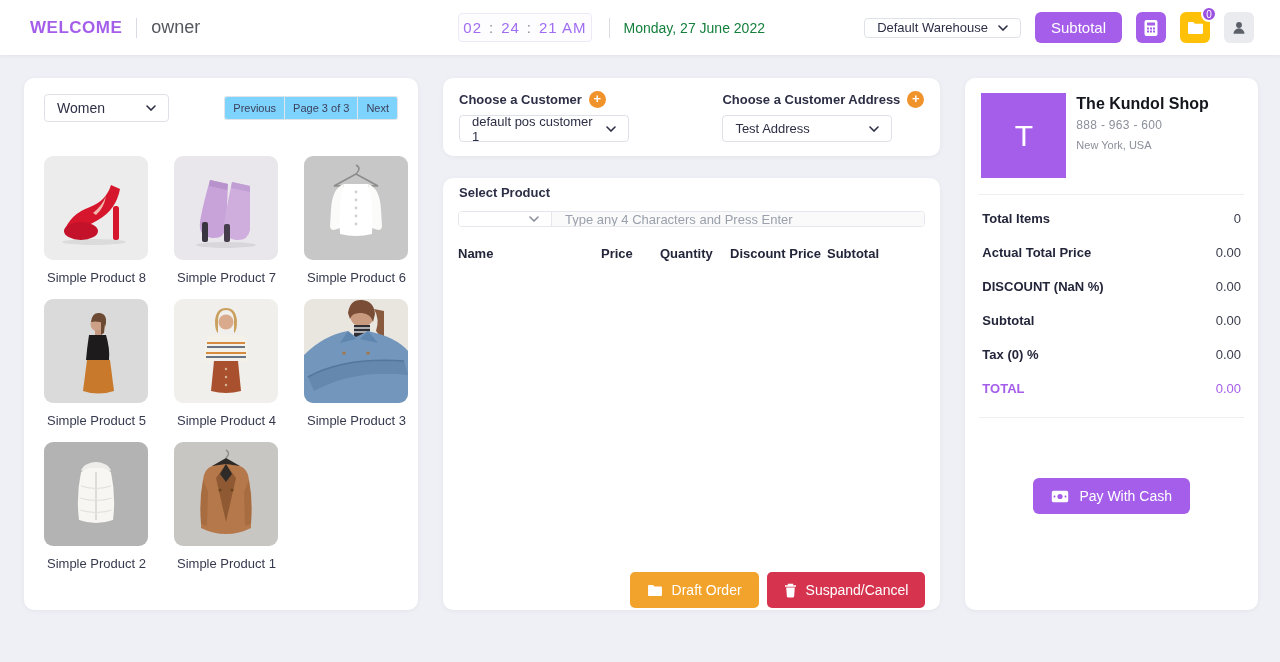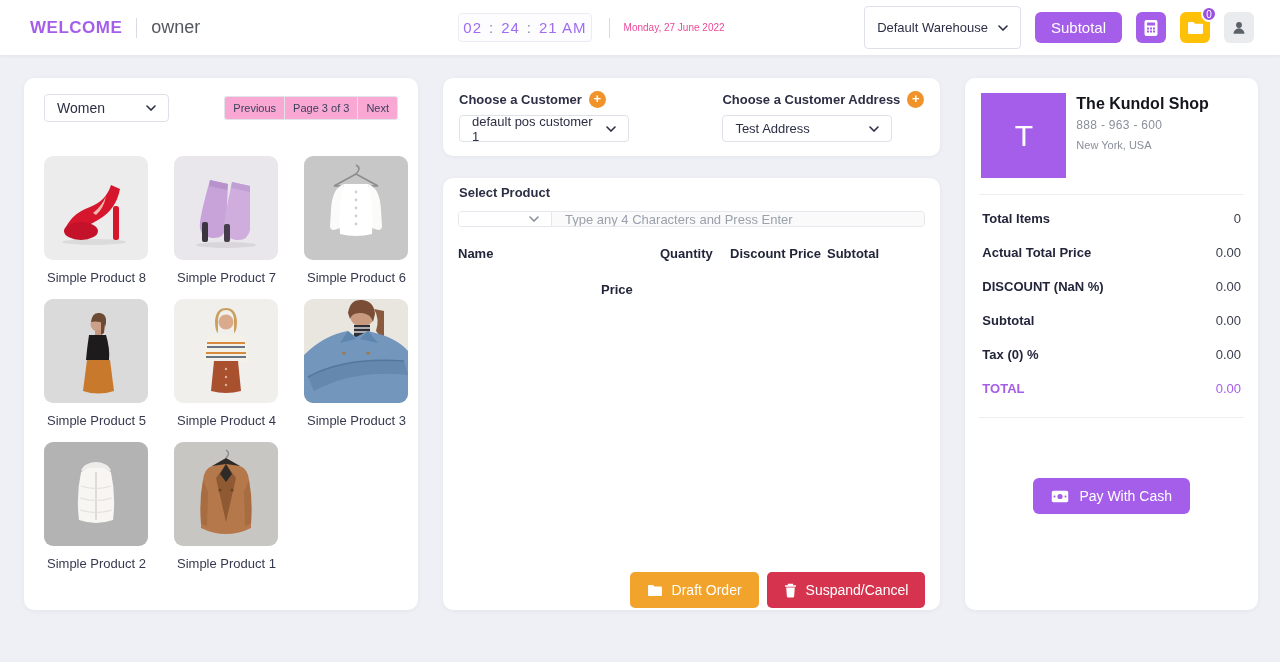--- a/index.html
+++ b/index.html
@@ -17,29 +17,29 @@
   }
   .brand { color:#a55eea; font-weight:bold; font-size:17px; letter-spacing:.5px; }
   .vdiv { width:1px; height:20px; background:#d9dbe2; margin:0 14px; }
   .username { font-size:18px; color:#55575f; }
   .clock-box {
     margin-left:258px; border:1px solid #efe9f7; background:#fdfcff;
     border-radius:4px; padding:5px 4px; font-size:15px; color:#a06df0;
     display:flex; gap:7px; align-items:center; letter-spacing:1px;
   }
   .clock-box .colon { color:#8b8f9a; }
-  .date-text { font-size:10px; color:#ec4899; }
+  .date-text { font-size:14px; color:#15803d; }
   .top-right { margin-left:auto; display:flex; align-items:center; gap:14px; }
   .select {
     position:relative; background:#fff; border:1px solid #dfe1e8; border-radius:4px;
     display:flex; align-items:center; justify-content:space-between;
     font-size:13px; color:#2c2f45; padding:0 12px; cursor:pointer;
   }
   .select .chev { flex:none; margin-left:10px; }
-  .warehouse-select { height:43px; min-width:128px; }
+  .warehouse-select { height:20px; min-width:128px; }
   .btn { border:none; cursor:pointer; font-family:inherit; display:flex; align-items:center; justify-content:center; }
   .dashboard-btn {
     background:#a55eea; color:#fff; font-size:15px; border-radius:6px;
     height:31px; padding:0 16px;
   }
   .icon-btn { width:30px; height:31px; border-radius:6px; position:relative; }
   .icon-btn.purple { background:#a55eea; }
   .icon-btn.yellow { background:#ffc107; }
   .icon-btn.gray { background:#e9ebee; }
   .badge {
@@ -53,21 +53,21 @@
     background:#fff; border-radius:10px; box-shadow:0 1px 5px rgba(25,25,60,.05);
   }
   .left-panel { width:394px; height:532px; padding:16px 20px; }
   .mid-col { width:498px; display:flex; flex-direction:column; gap:22px; }
   .right-panel { width:293px; height:532px; padding:15px 16px; }
   
   .left-head { display:flex; justify-content:space-between; align-items:center; }
   .category-select { height:28px; width:125px; font-size:14px; }
   .pager { display:flex; font-size:11px; color:#3b3f5c; }
   .pager > div {
-    border:1px solid #e2e4ea; padding:5px 8px; background:#f9a8d4; cursor:pointer;
+    border:1px solid #e2e4ea; padding:5px 8px; background:#7dd3fc; cursor:pointer;
   }
   .pager > div + div { border-left:none; }
   .pager .pg-prev { border-radius:3px 0 0 3px; }
   .pager .pg-next { border-radius:0 3px 3px 0; }
   .pgrid {
     margin-top:34px; display:grid; grid-template-columns:repeat(3,105px);
     column-gap:25px; row-gap:0;
   }
   .pcard { margin-bottom:14px; cursor:pointer; }
   .thumb { width:104px; height:104px; border-radius:9px; overflow:hidden; }
@@ -88,21 +88,21 @@
     margin-top:11px; display:flex; border:1px solid #e6e7ec; border-radius:4px; overflow:hidden; height:16px;
   }
   .mini-select { width:93px; border:none; border-right:1px solid #e6e7ec; border-radius:0; }
   .search-input {
     flex:1; border:none; outline:none; background:#fafafa; font-family:inherit;
     font-size:13px; color:#2c2f45; padding:0 13px;
   }
   .search-input::placeholder { color:#9aa0ac; }
   .thead { display:flex; margin-top:19px; font-size:13px; font-weight:bold; color:#23263b; }
   .th-name { width:143px; }
-  .th-price { width:59px;margin-top:36px; }
+  .th-price { width:59px; }
   .th-qty { width:70px; }
   .th-disc { width:97px; }
   .th-sub { flex:1; }
   .order-actions { margin-top:auto; display:flex; justify-content:flex-end; gap:8px; padding-bottom:2px; }
   .act-btn {
     height:36px; border-radius:5px; color:#fff; font-size:14px; gap:9px; padding:0 17px;
   }
   .suspend-btn { background:#d6334f; }
   .draft-btn { background:#f2a32c; }
   

